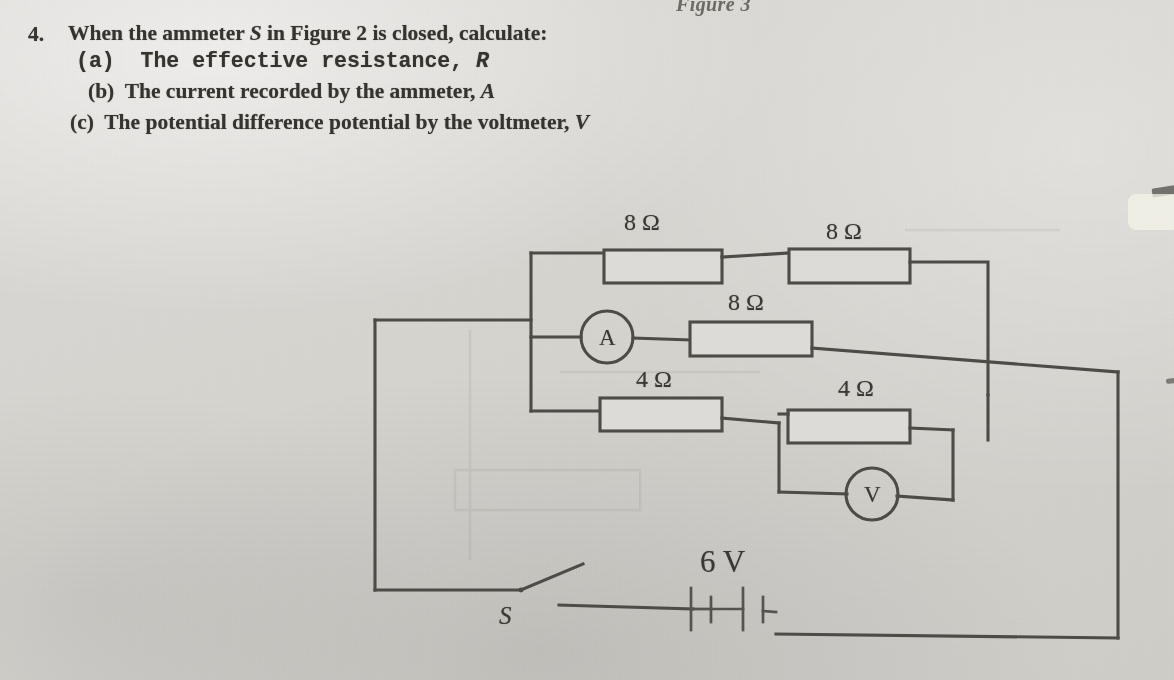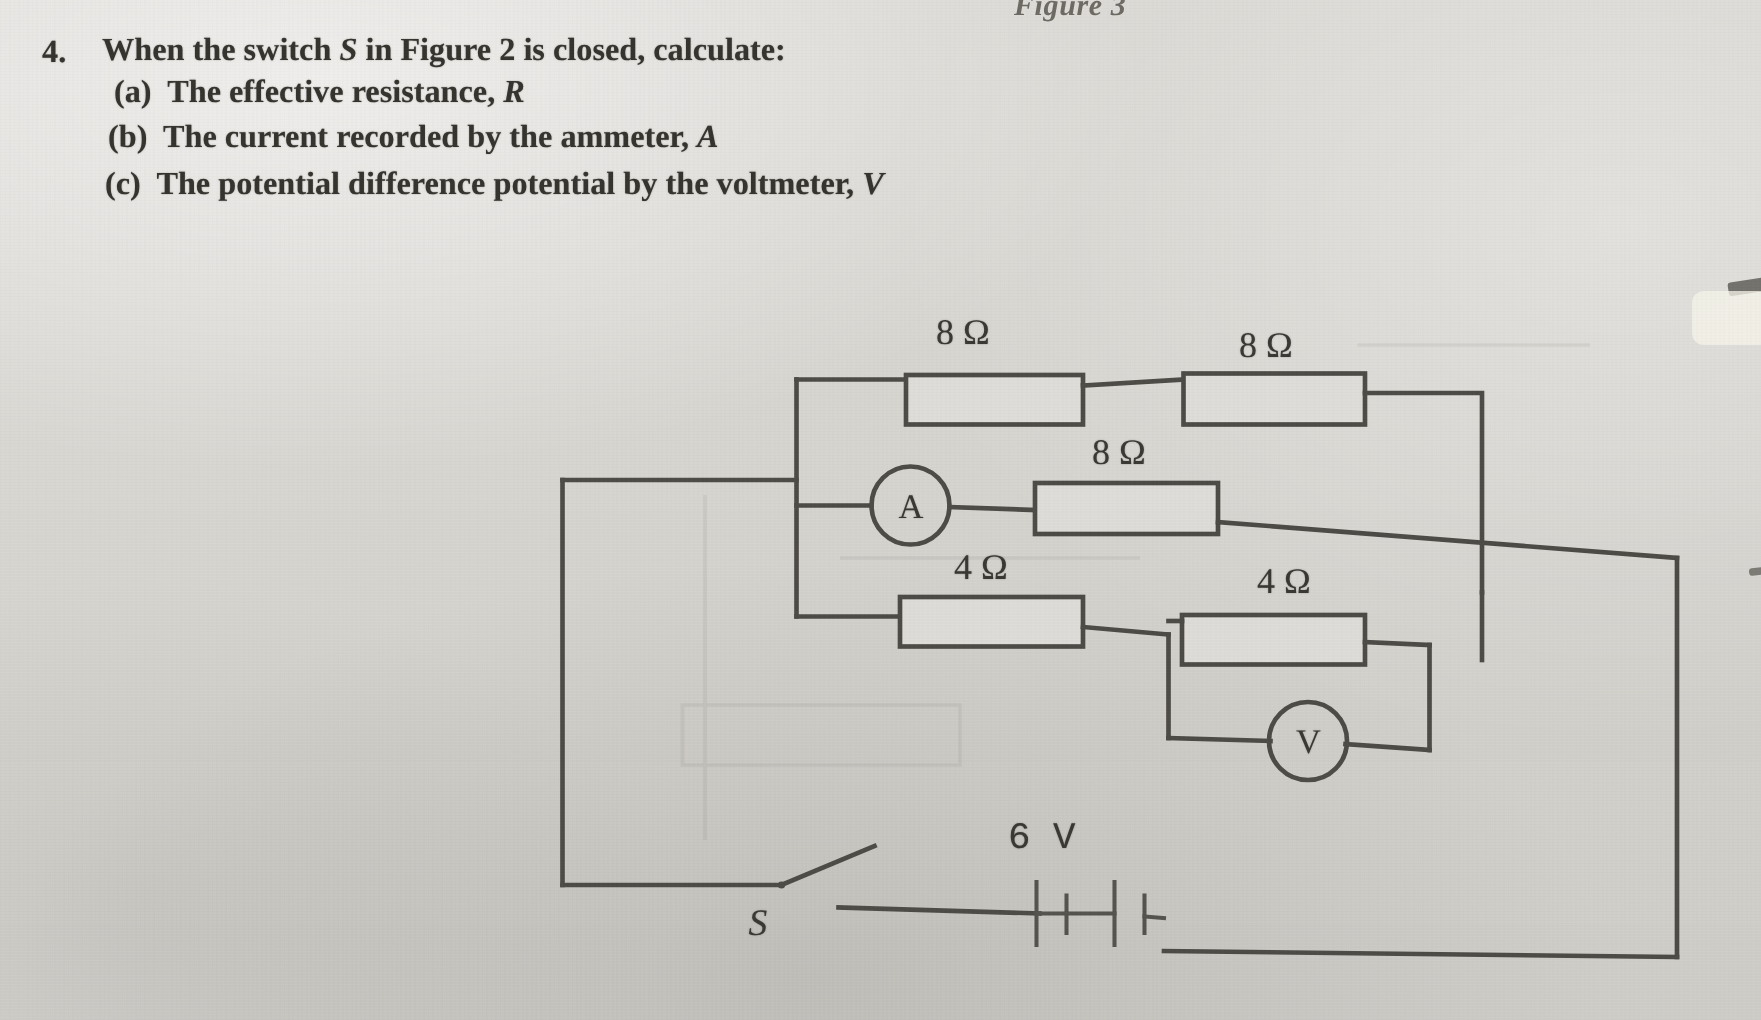--- a/index.html
+++ b/index.html
@@ -38,22 +38,22 @@
     color:#6d6a63;letter-spacing:.4px;
   }
   .qrow{
     position:absolute;white-space:nowrap;
     font-weight:bold;font-size:21.5px;
     color:#35332d;
     text-shadow:0 0 1px rgba(70,68,62,.55);
   }
   .qnum{left:28px;top:22px;}
   .qmain{left:68px;top:21px;}
-  .qa{left:76px;top:49px;}
-  .qb{left:72px;top:79px;}
+  .qa{left:76px;top:49px;font-family:Liberation Mono, monospace;}
+  .qb{left:88px;top:79px;}
   .qc{left:70px;top:110px;}
   .it{font-style:italic;}
 
   
   #circuit{position:absolute;left:0;top:0;width:1174px;height:680px;}
   .lbl{
     position:absolute;white-space:nowrap;
     font-size:24px;color:#3a3833;
     font-family:"Liberation Serif", serif;
     text-shadow:0 0 1px rgba(60,58,52,.5);
@@ -74,21 +74,21 @@
 </head>
 <body>
 
 <div id="paper"></div>
 
 <div id="question">
   <div class="fig-caption">Figure 3</div>
 
   <div class="qrow qnum">4.</div>
 
-  <div class="qrow qmain"><span>When the switch </span><span class="it">S</span><span> in Figure 2 is closed, calculate:</span></div>
+  <div class="qrow qmain"><span>When the ammeter </span><span class="it">S</span><span> in Figure 2 is closed, calculate:</span></div>
 
   <div class="qrow qa"><span>(a)</span><span>&nbsp; </span><span>The effective resistance, </span><span class="it">R</span></div>
 
   <div class="qrow qb"><span>(b)</span><span>&nbsp; </span><span>The current recorded by the ammeter, </span><span class="it">A</span></div>
 
   <div class="qrow qc"><span>(c)</span><span>&nbsp; </span><span>The potential difference potential by the voltmeter, </span><span class="it">V</span></div>
 </div>
 
 <div id="circuit">
 
@@ -164,21 +164,21 @@
     <path class="wire" d="M910,428 L988,430" opacity="0"></path>
 
   </svg>
 
   <div class="lbl" style="left:624px;top:209px;">8 Ω</div>
   <div class="lbl" style="left:826px;top:218px;">8 Ω</div>
   <div class="lbl" style="left:728px;top:289px;">8 Ω</div>
   <div class="lbl" style="left:636px;top:366px;">4 Ω</div>
   <div class="lbl" style="left:838px;top:375px;">4 Ω</div>
 
-  <div class="lbl" style="left:672px;top:544px;font-size:25px;font-family:Liberation Mono, monospace;">6 V</div>
+  <div class="lbl" style="left:700px;top:544px;font-size:31px;">6 V</div>
   <div class="lbl ital" style="left:499px;top:602px;">S</div>
 
   <div class="meter-letter" style="left:599px;top:325px;">A</div>
   <div class="meter-letter" style="left:864px;top:482px;">V</div>
 
   <div class="smudge" style="left:1152px;top:186px;width:34px;height:9px;background:#4f4d48;transform:rotate(-9deg);border-radius:2px;opacity:.75;"></div>
   <div class="smudge" style="left:1128px;top:194px;width:52px;height:36px;background:rgba(246,244,233,.75);"></div>
   <div class="smudge" style="left:1166px;top:378px;width:18px;height:5px;background:#57554f;transform:rotate(-7deg);border-radius:2px;opacity:.7;"></div>
 </div>
 

